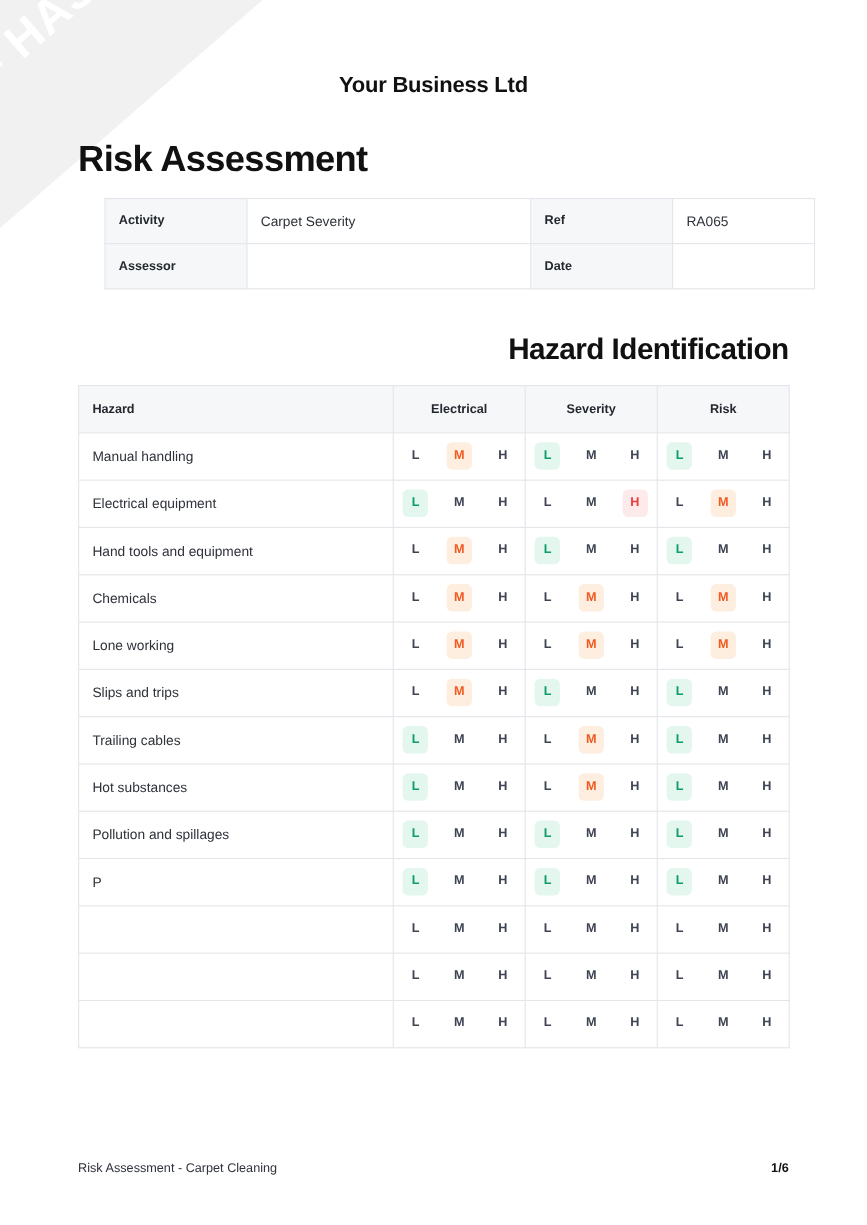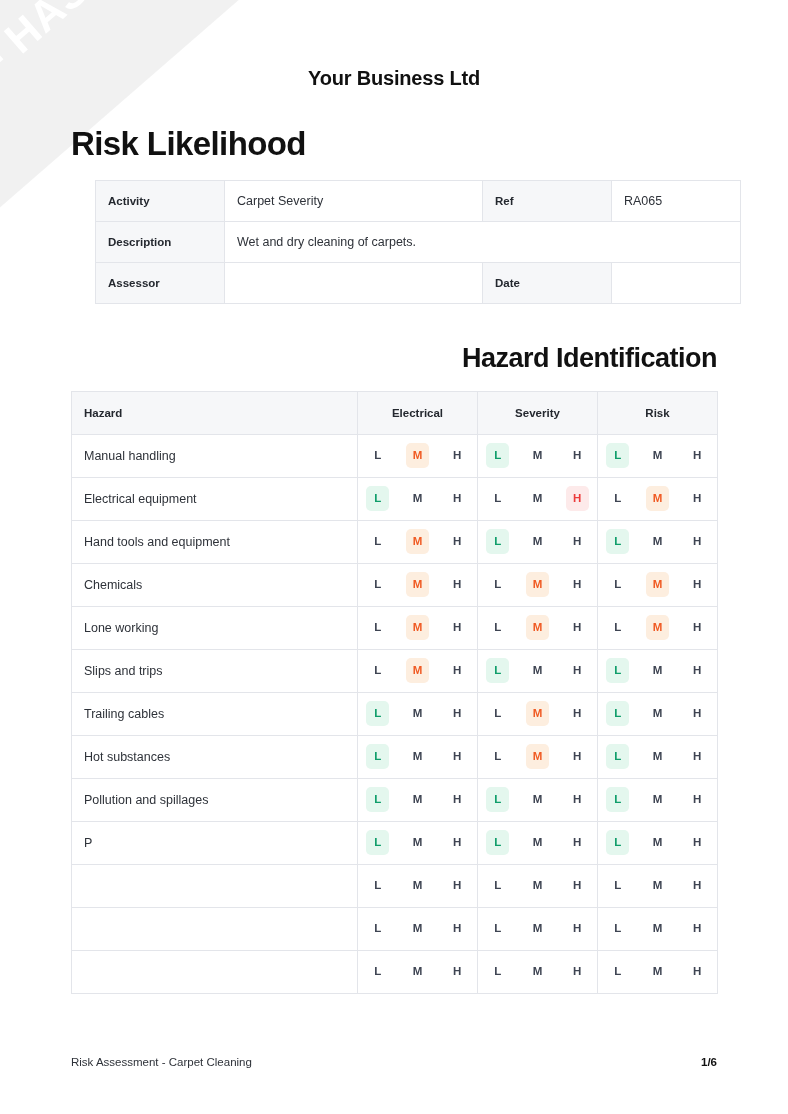--- a/index.html
+++ b/index.html
@@ -177,33 +177,29 @@
 </style>
 </head>
 <body>
 
 <div class="page">
 
   <div class="brand-row">
     <span class="brand">Your Business Ltd</span>
   </div>
 
-  <h1 class="doc-title">Risk Likelihood</h1>
+  <h1 class="doc-title">Risk Assessment</h1>
 
   <table class="info">
     <tbody>
       <tr>
         <td class="lbl">Activity</td>
         <td class="val w-act">Carpet Severity</td>
         <td class="lbl">Ref</td>
         <td class="val w-ref">RA065</td>
-      </tr>
-      <tr>
-        <td class="lbl">Description</td>
-        <td class="val" colspan="3">Wet and dry cleaning of carpets.</td>
       </tr>
       <tr>
         <td class="lbl">Assessor</td>
         <td class="val w-act"></td>
         <td class="lbl">Date</td>
         <td class="val w-ref"></td>
       </tr>
     </tbody>
   </table>
 

